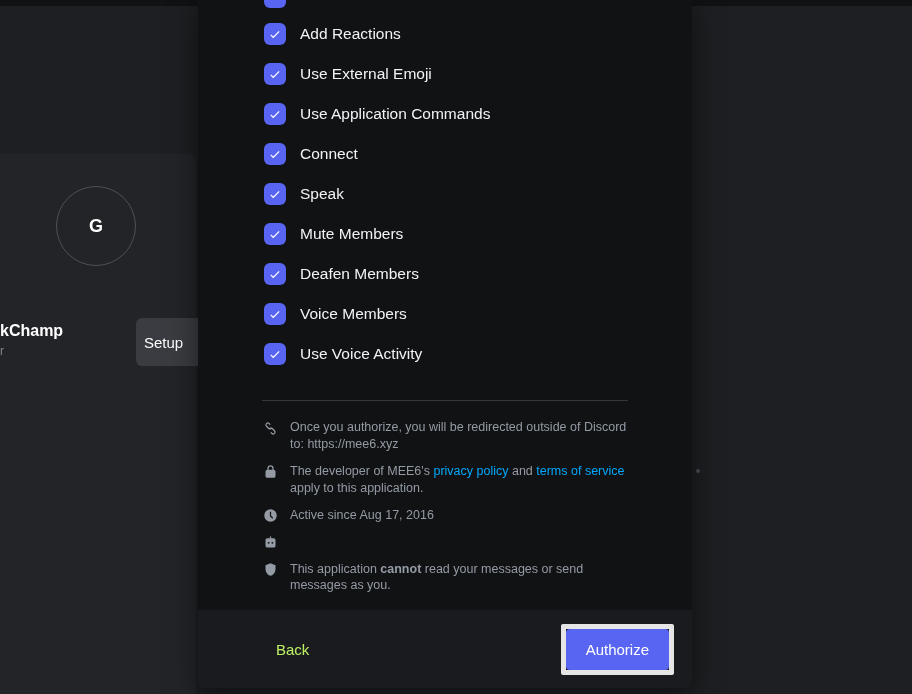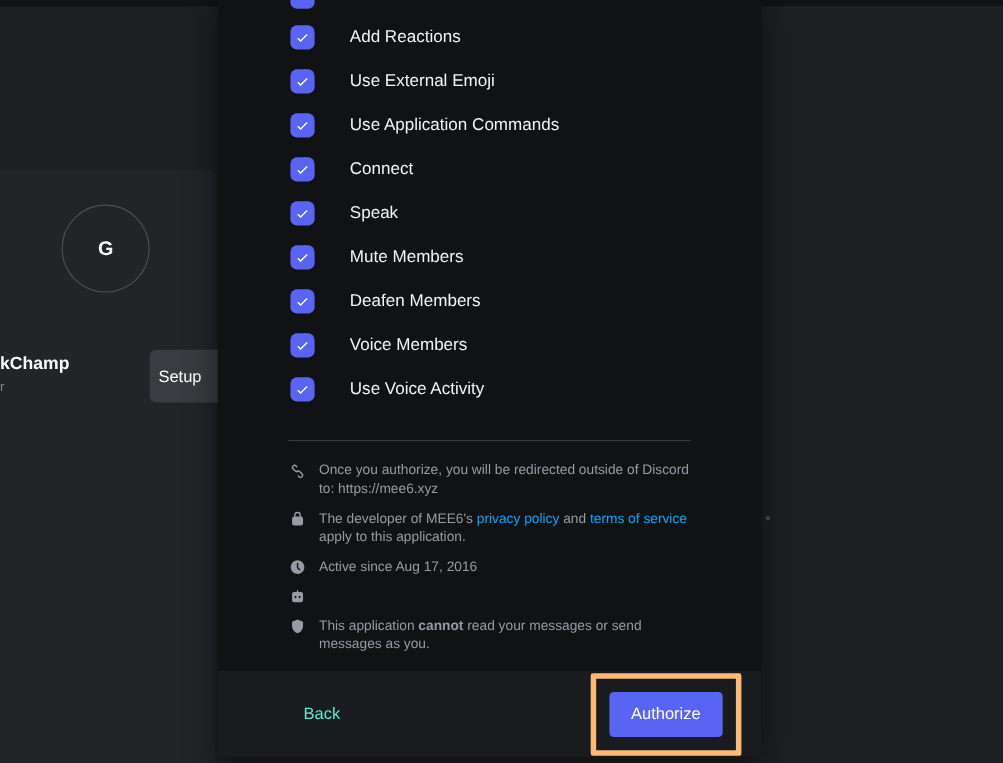--- a/index.html
+++ b/index.html
@@ -111,21 +111,21 @@
       flex: 1;
       overflow: hidden;
       padding: 0 16px;
     }
     .perms-list {
       padding: 0 34px;
     }
     .perm-item {
       display: flex;
       align-items: center;
-      gap: 32px;
+      gap: 14px;
       height: 40px;
       padding-left: 16px;
     }
     .perm-check {
       width: 22px;
       height: 22px;
       background: #5865f2;
       border-radius: 6px;
       display: flex;
       align-items: center;
@@ -175,30 +175,30 @@
       background: #1a1b1e;
       display: flex;
       align-items: center;
       justify-content: space-between;
       padding: 0 18px 0 22px;
       border-radius: 0 0 6px 6px;
     }
     .back-btn {
       background: none;
       border: none;
-      color: #5eead4;
+      color: #bef264;
       font-size: 15px;
       font-weight: 500;
       padding: 8px 22px 8px 56px;
       cursor: pointer;
       font-family: inherit;
     }
     .auth-wrap {
-      border: 5px solid #fdba74;
-      padding: 12px;
+      border: 5px solid #e5e5e5;
+      padding: 0;
       border-radius: 2px;
     }
     .auth-btn {
       background: #5865f2;
       border: none;
       color: #fff;
       font-size: 15px;
       font-weight: 500;
       padding: 12px 20px;
       border-radius: 4px;

